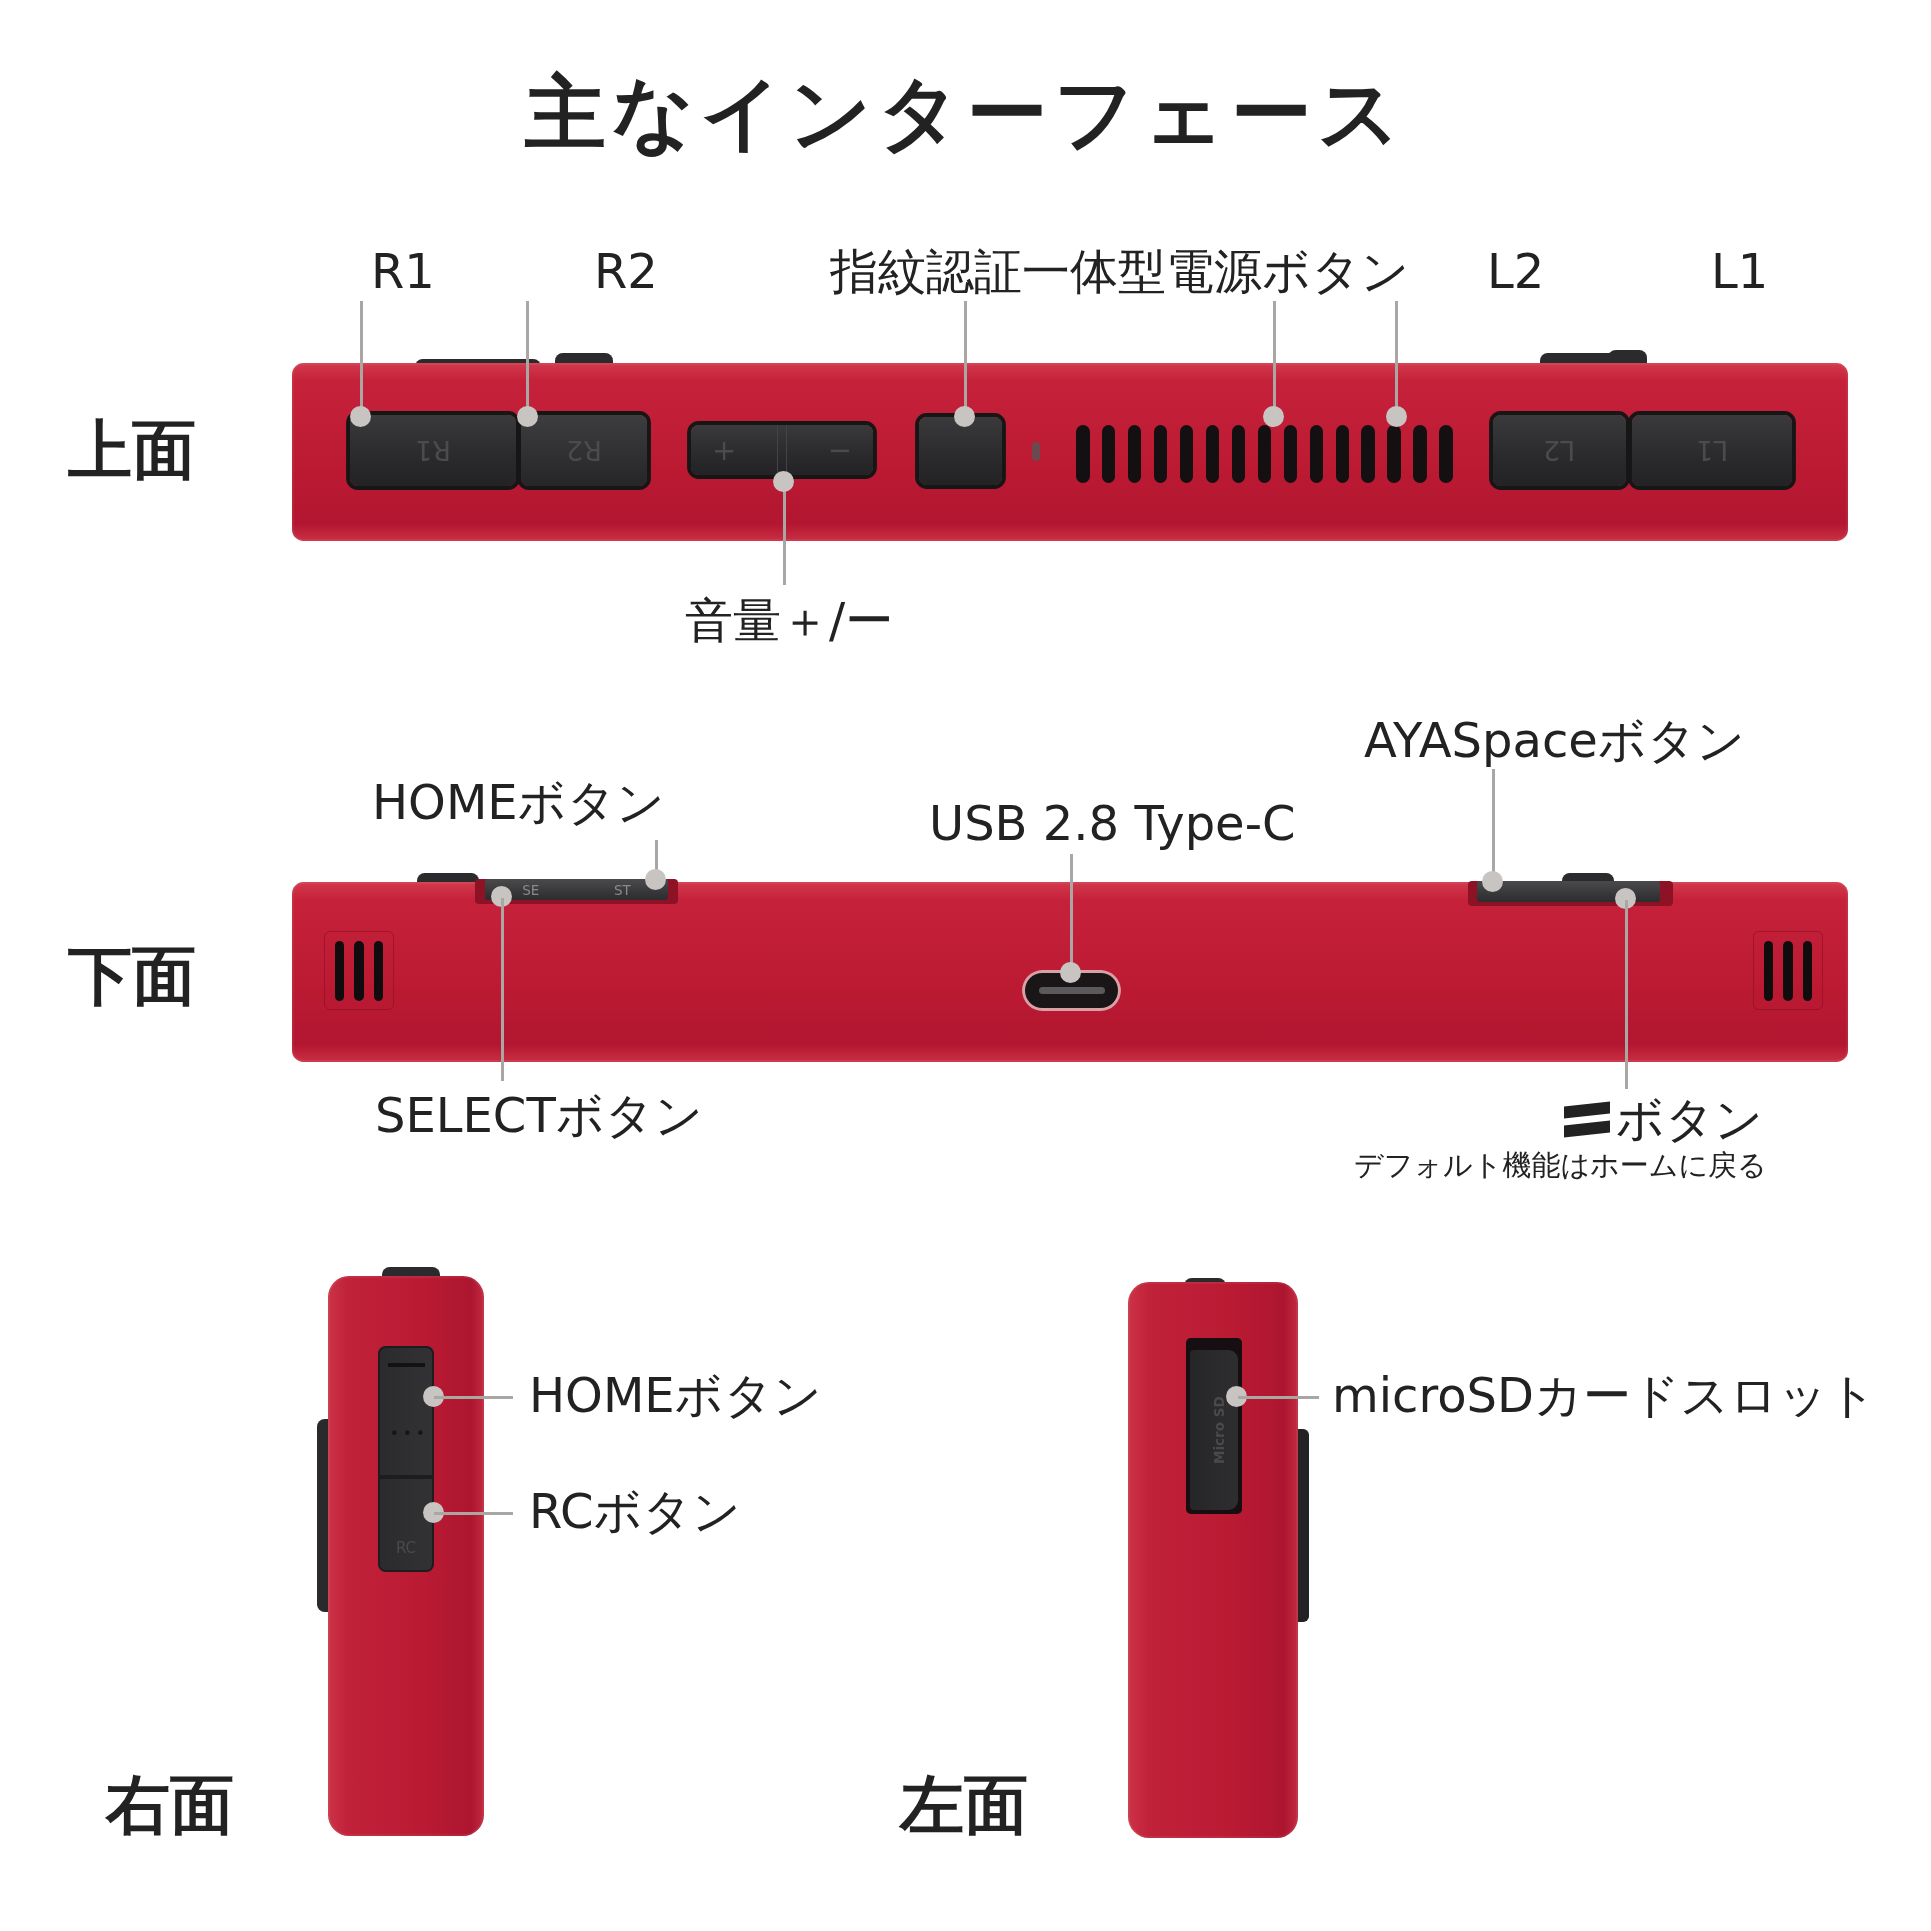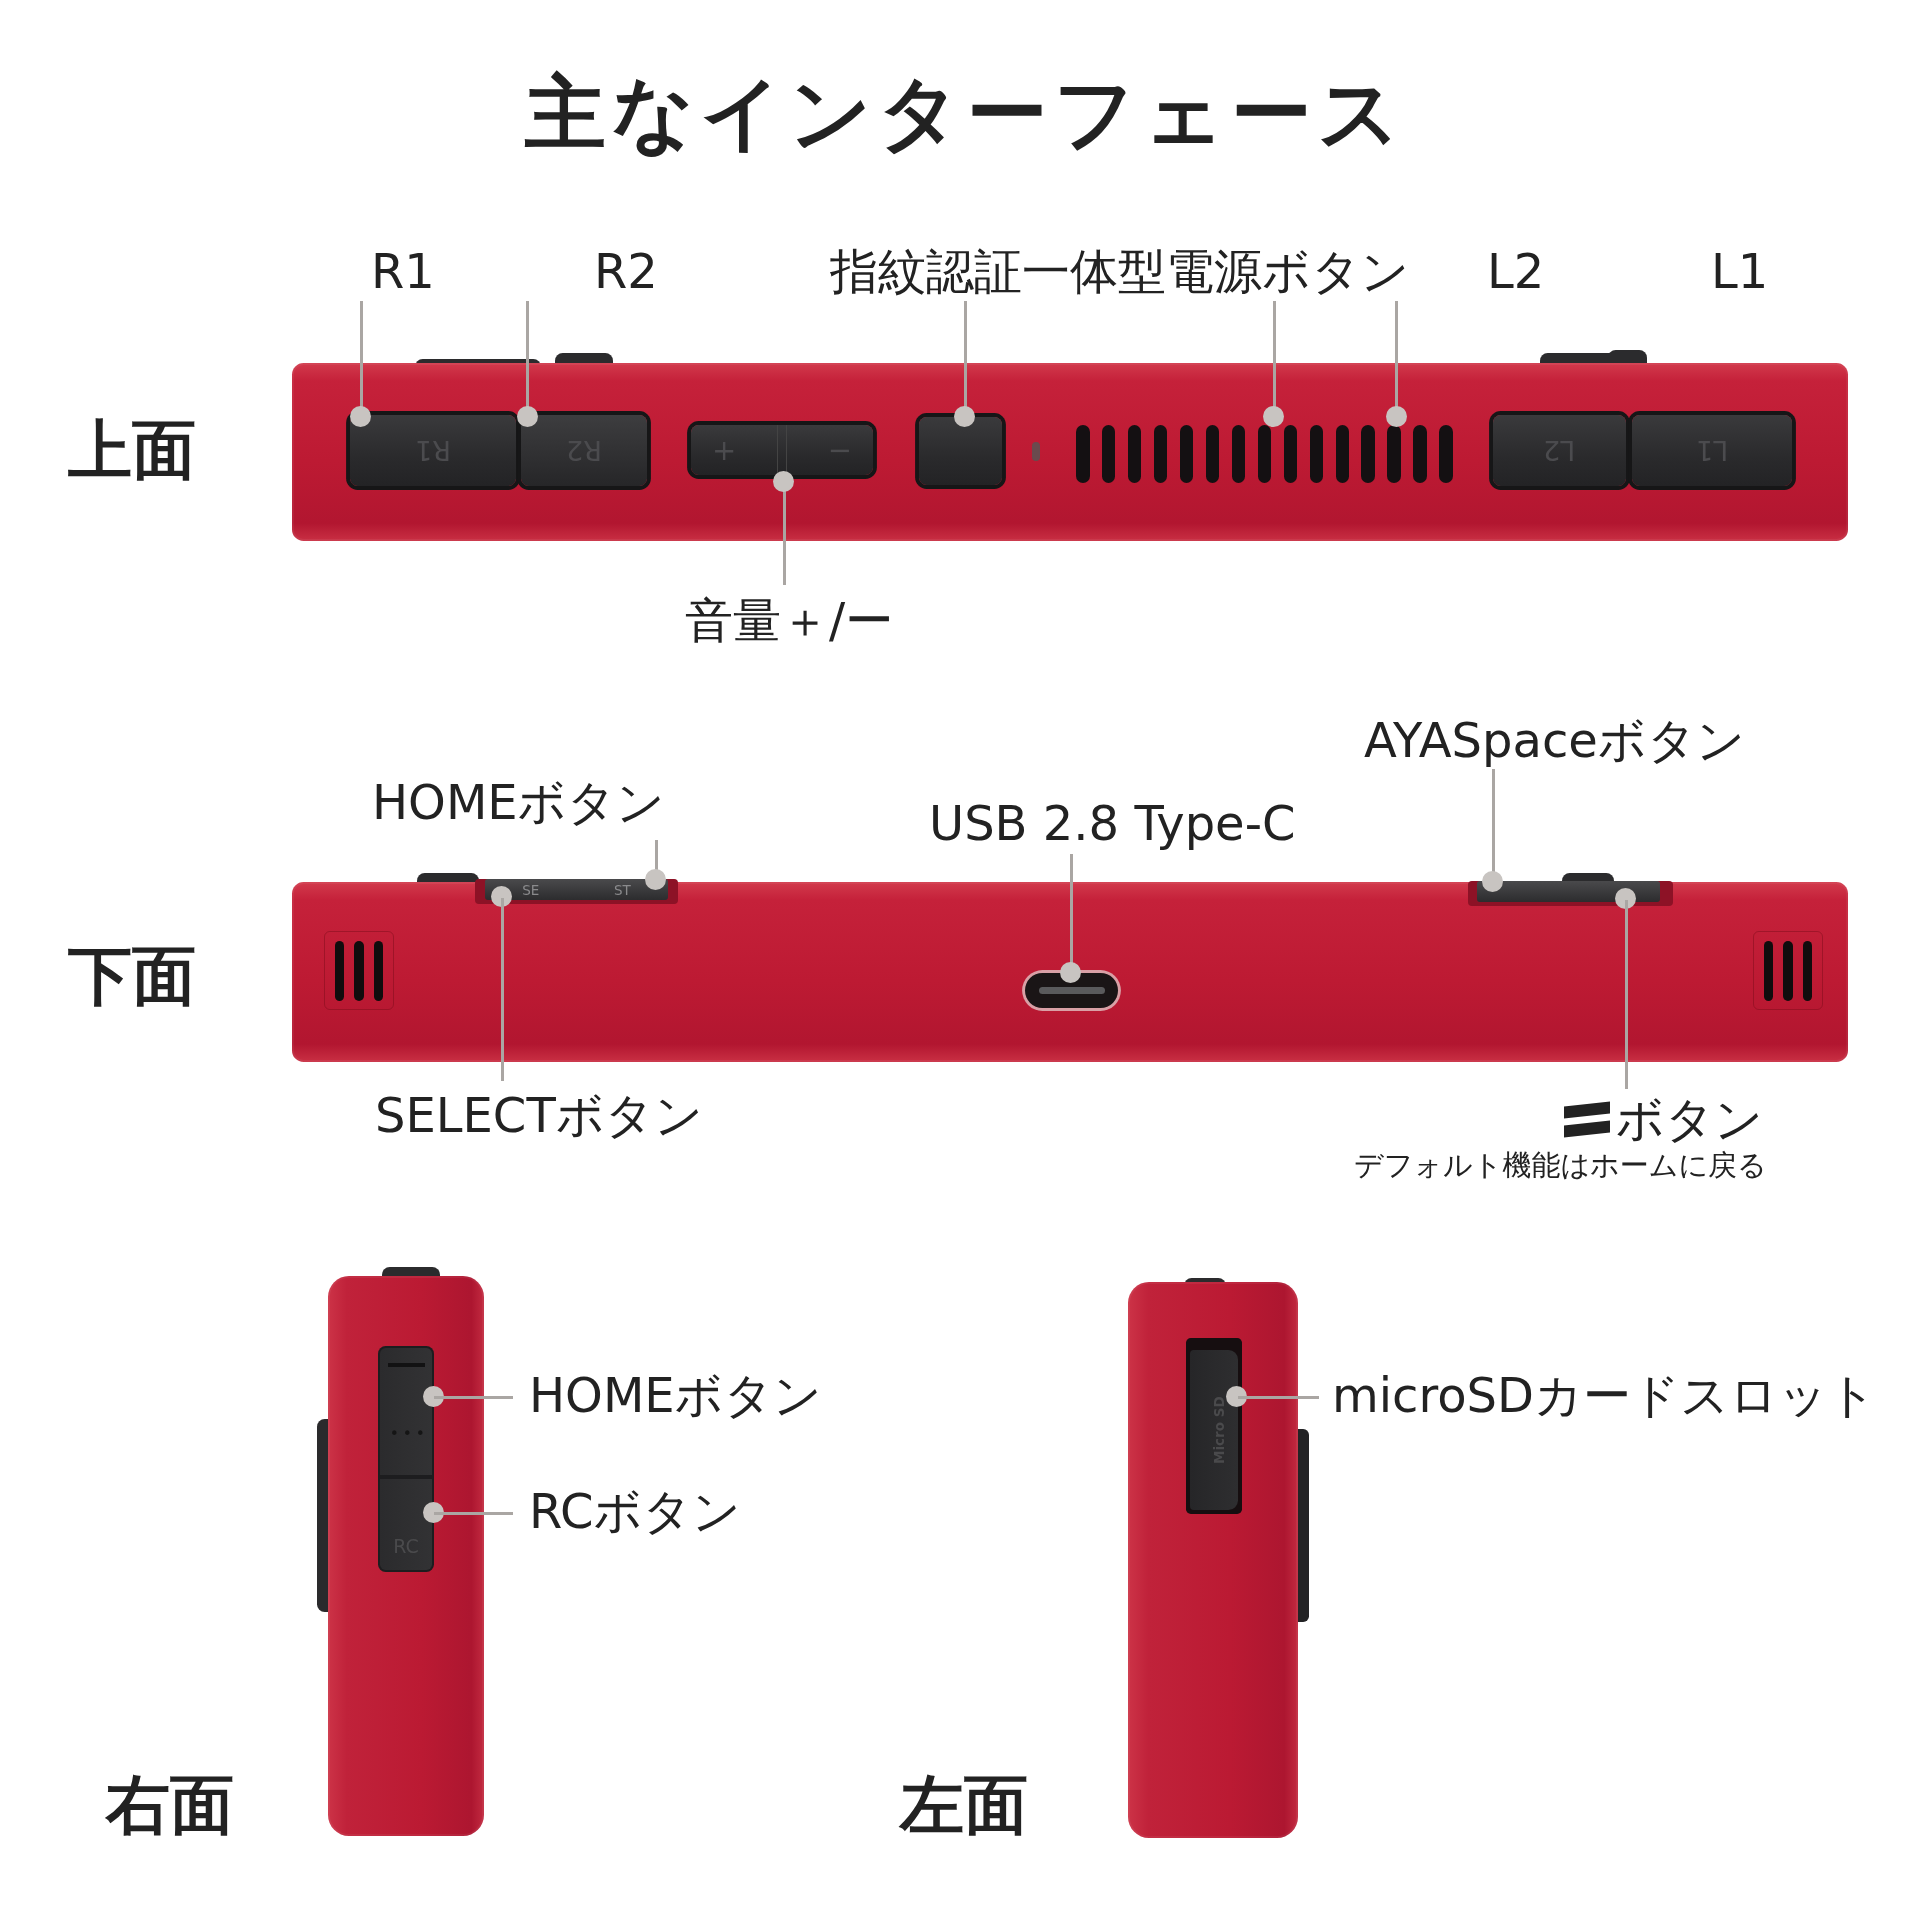--- a/index.html
+++ b/index.html
@@ -165,21 +165,21 @@
 <div class="abs knob" style="left:382px; top:1267px; width:58px; height:19.3px;"></div>
 <div class="abs" style="left:317px; top:1419px; width:15.4px; height:193px; background:#2a2a2c; border-radius:7.7px 0 0 7.7px;"></div>
 <div class="abs body-red vert" style="left:328px; top:1276px; width:156px; height:560px;"></div>
 
 <div class="abs" style="left:378px; top:1346px; width:56px; height:226px; background:#1d1d1f; border-radius:7.7px;"></div>
 <div class="abs" style="left:380px; top:1348px; width:52px; height:127px; background:linear-gradient(90deg,#2b2b2d,#323234); border-radius:5.8px 5.8px 0 0;">
   <div style="position:absolute; left:7.7px; top:15.4px; width:37px; height:3.9px; background:#121213;"></div>
   <div style="position:absolute; left:9.7px; top:77px; width:33px; text-align:center; color:#151515; font-size:15.4px; letter-spacing:3.9px;">•••</div>
 </div>
 <div class="abs" style="left:380px; top:1479px; width:52px; height:91px; background:linear-gradient(90deg,#2b2b2d,#323234); border-radius:0 0 5.8px 5.8px; display:flex; align-items:flex-end; justify-content:center; padding-bottom:13.5px; box-sizing:border-box;">
-  <span style="color:#4a4a4c; font-size:19px;">RC</span>
+  <span style="color:#4a4a4c; font-size:15px;">RC</span>
 </div>
 
 <div class="abs dot" style="left:423px; top:1386px;"></div>
 <div class="abs leader-h" style="left:434px; top:1396px; width:79px;"></div>
 <div class="abs dot" style="left:423px; top:1502px;"></div>
 <div class="abs leader-h" style="left:434px; top:1512px; width:79px;"></div>
 
 <div class="abs label" style="left:529px; top:1371px;">HOMEボタン</div>
 <div class="abs label" style="left:529px; top:1487px;">RCボタン</div>
 

